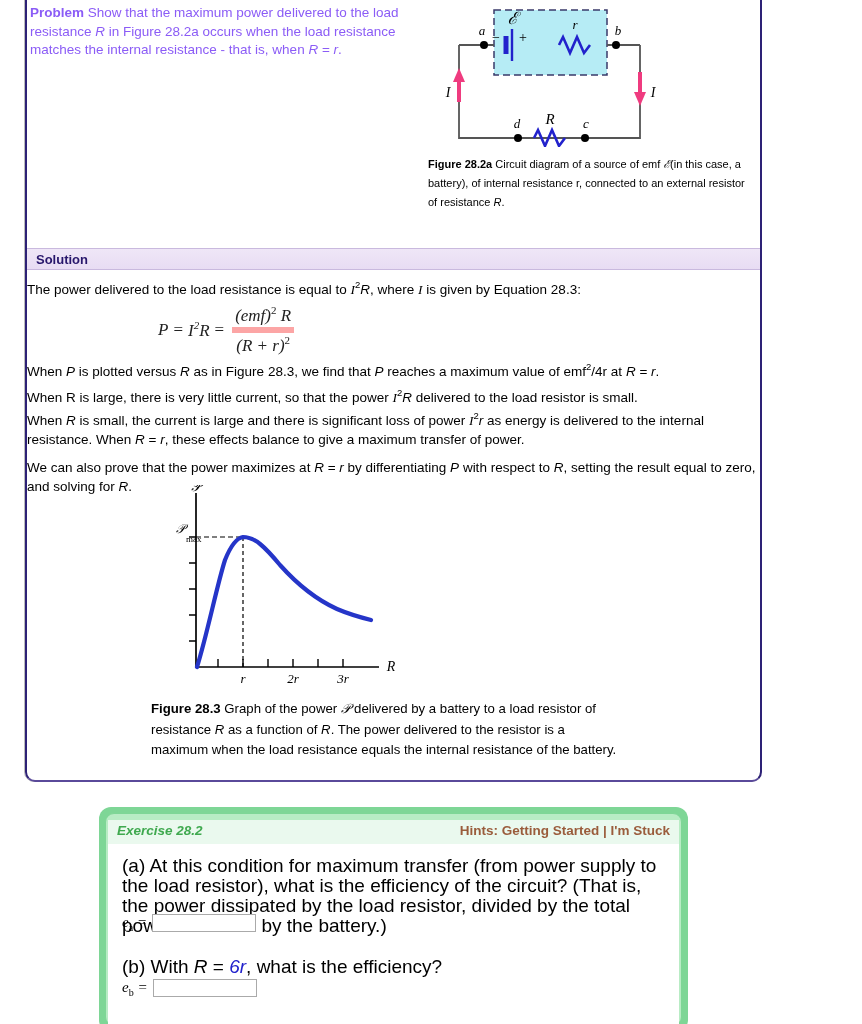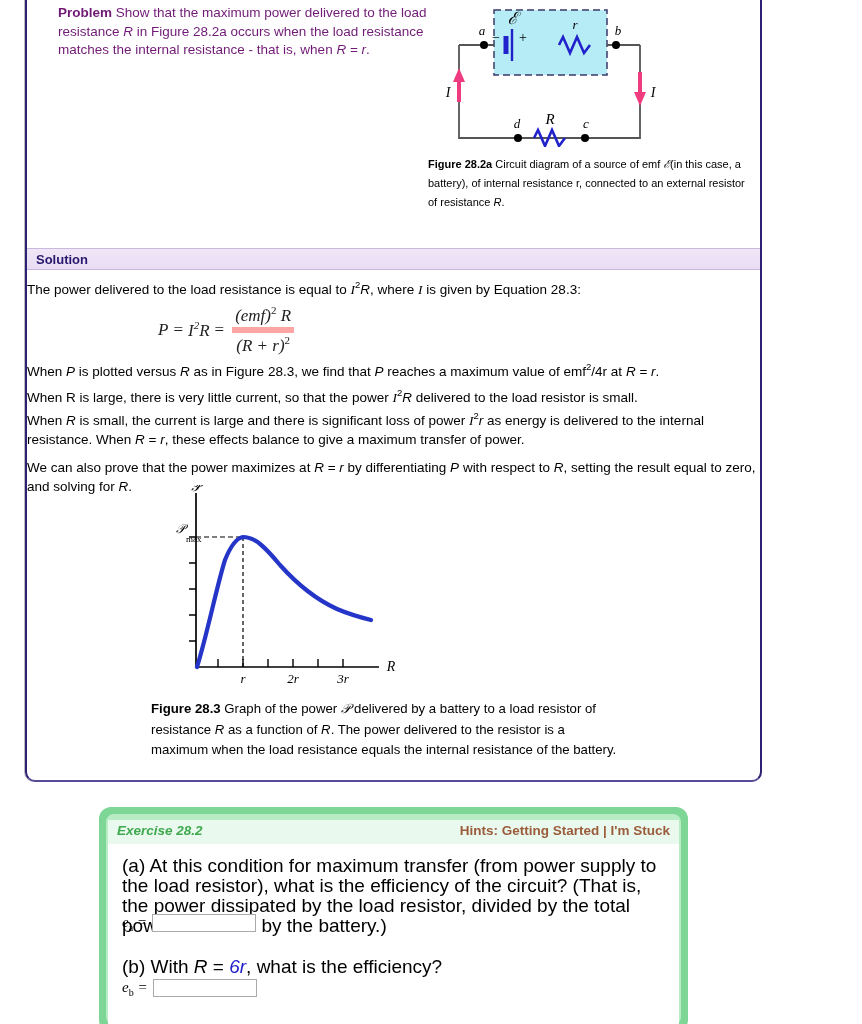--- a/index.html
+++ b/index.html
@@ -43,22 +43,21 @@
   }
 
   
   .problem-text {
     position: absolute;
     left: 30px;
     top: 4px;
     width: 400px;
     font-size: 13.5px;
     line-height: 18.5px;
-    color: #701a75;
-    margin-left: 28px;
+    color: #8b5cf6;
   }
   .problem-text b { font-weight: bold; }
   .ital { font-style: italic; }
 
   
   .circuit-fig {
     position: absolute;
     left: 444px;
     top: 2px;
     width: 230px;

